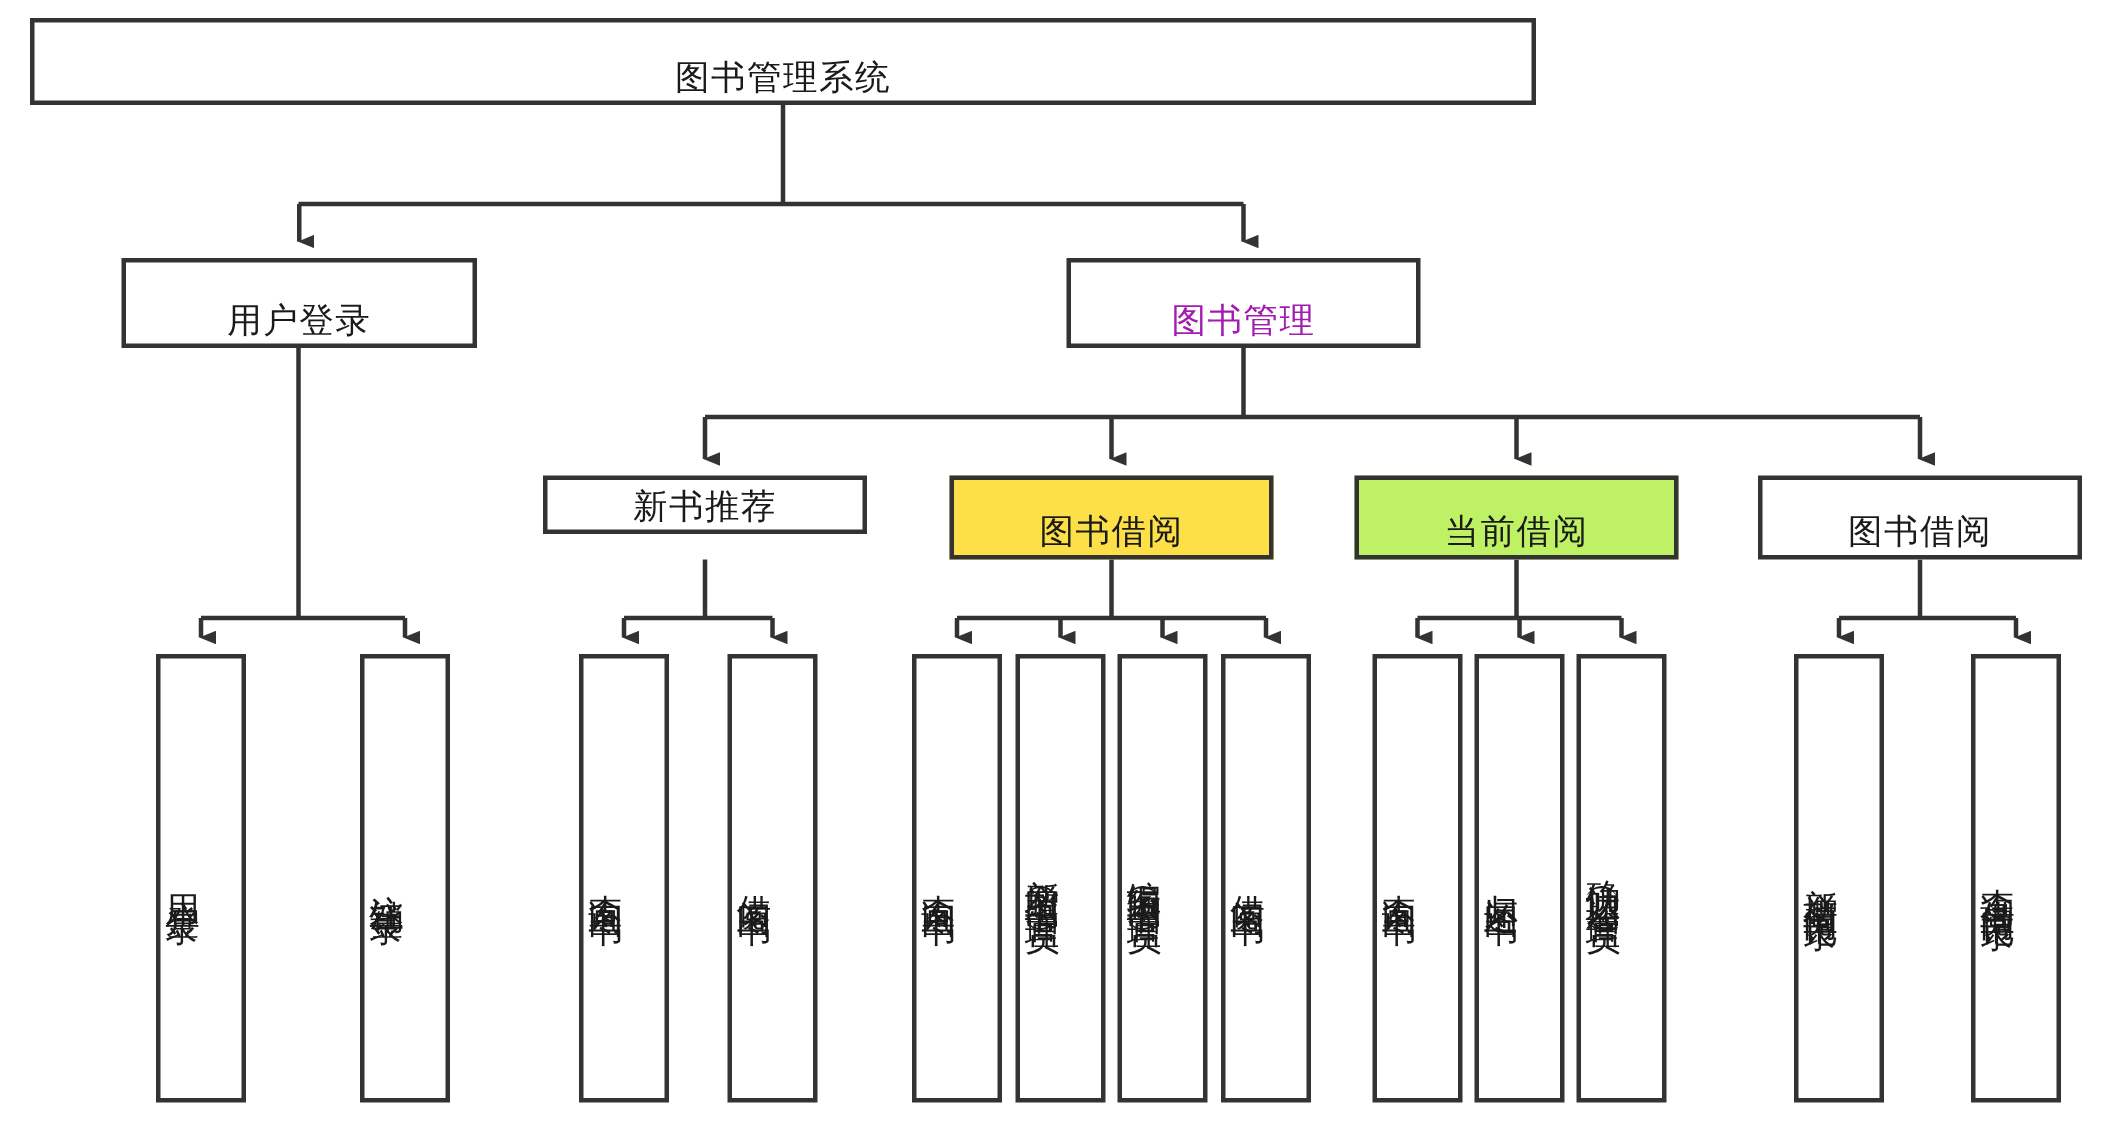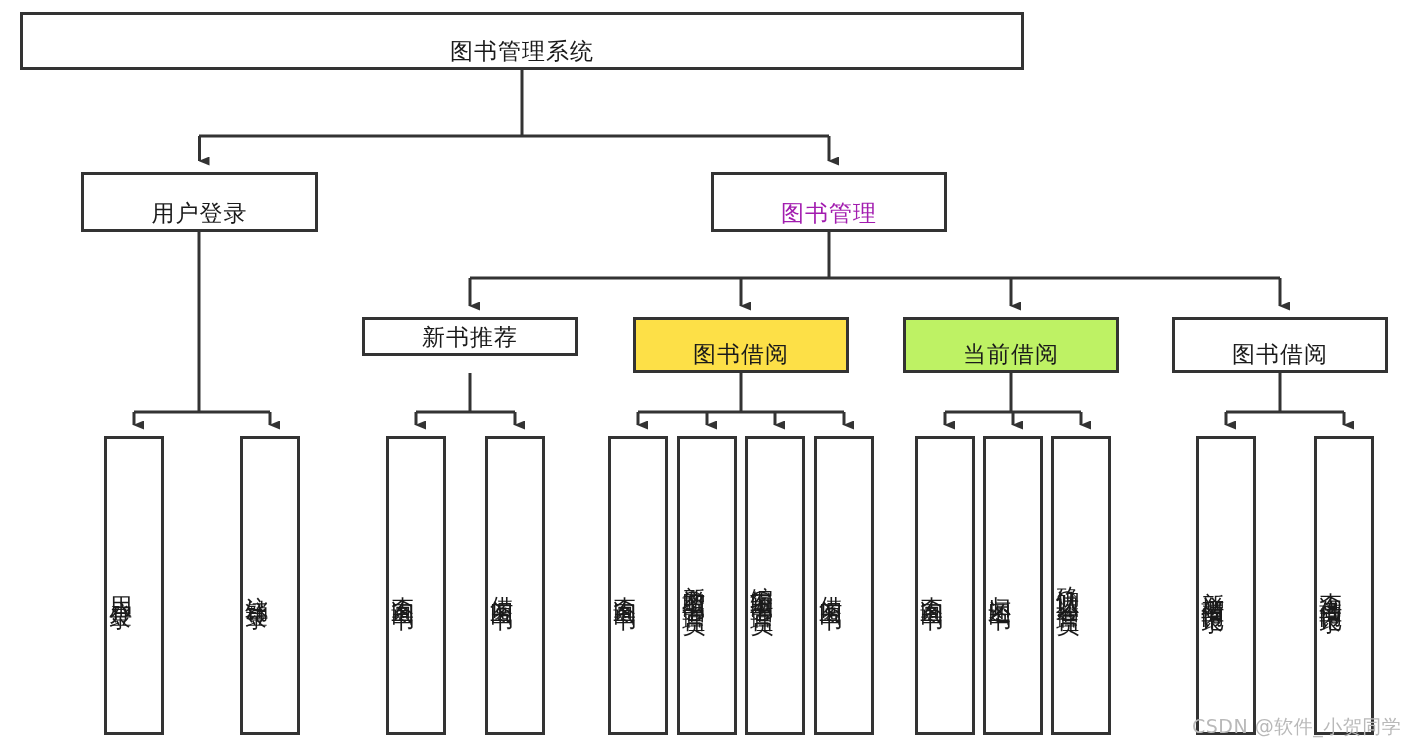--- a/index.html
+++ b/index.html
@@ -168,15 +168,14 @@
         <span class="label">确认归还（管理员）</span>
       </div>
       <div class="node vert" style="left: 1196px; top: 436px; width: 60px; height: 299px; border-color: rgb(51, 51, 51); background: rgb(255, 255, 255); color: rgb(26, 26, 26);">
         <span class="label">新增借阅记录</span>
       </div>
       <div class="node vert" style="left: 1314px; top: 436px; width: 60px; height: 299px; border-color: rgb(51, 51, 51); background: rgb(255, 255, 255); color: rgb(26, 26, 26);">
         <span class="label">查询借阅记录</span>
       </div>
     </div>
 
-  <div id="watermark" style="left: 1192px; top: 714px; color: rgb(185, 185, 185);">CSDN @软件_小贺同学</div>
 
 </div>
 
 </body></html>

